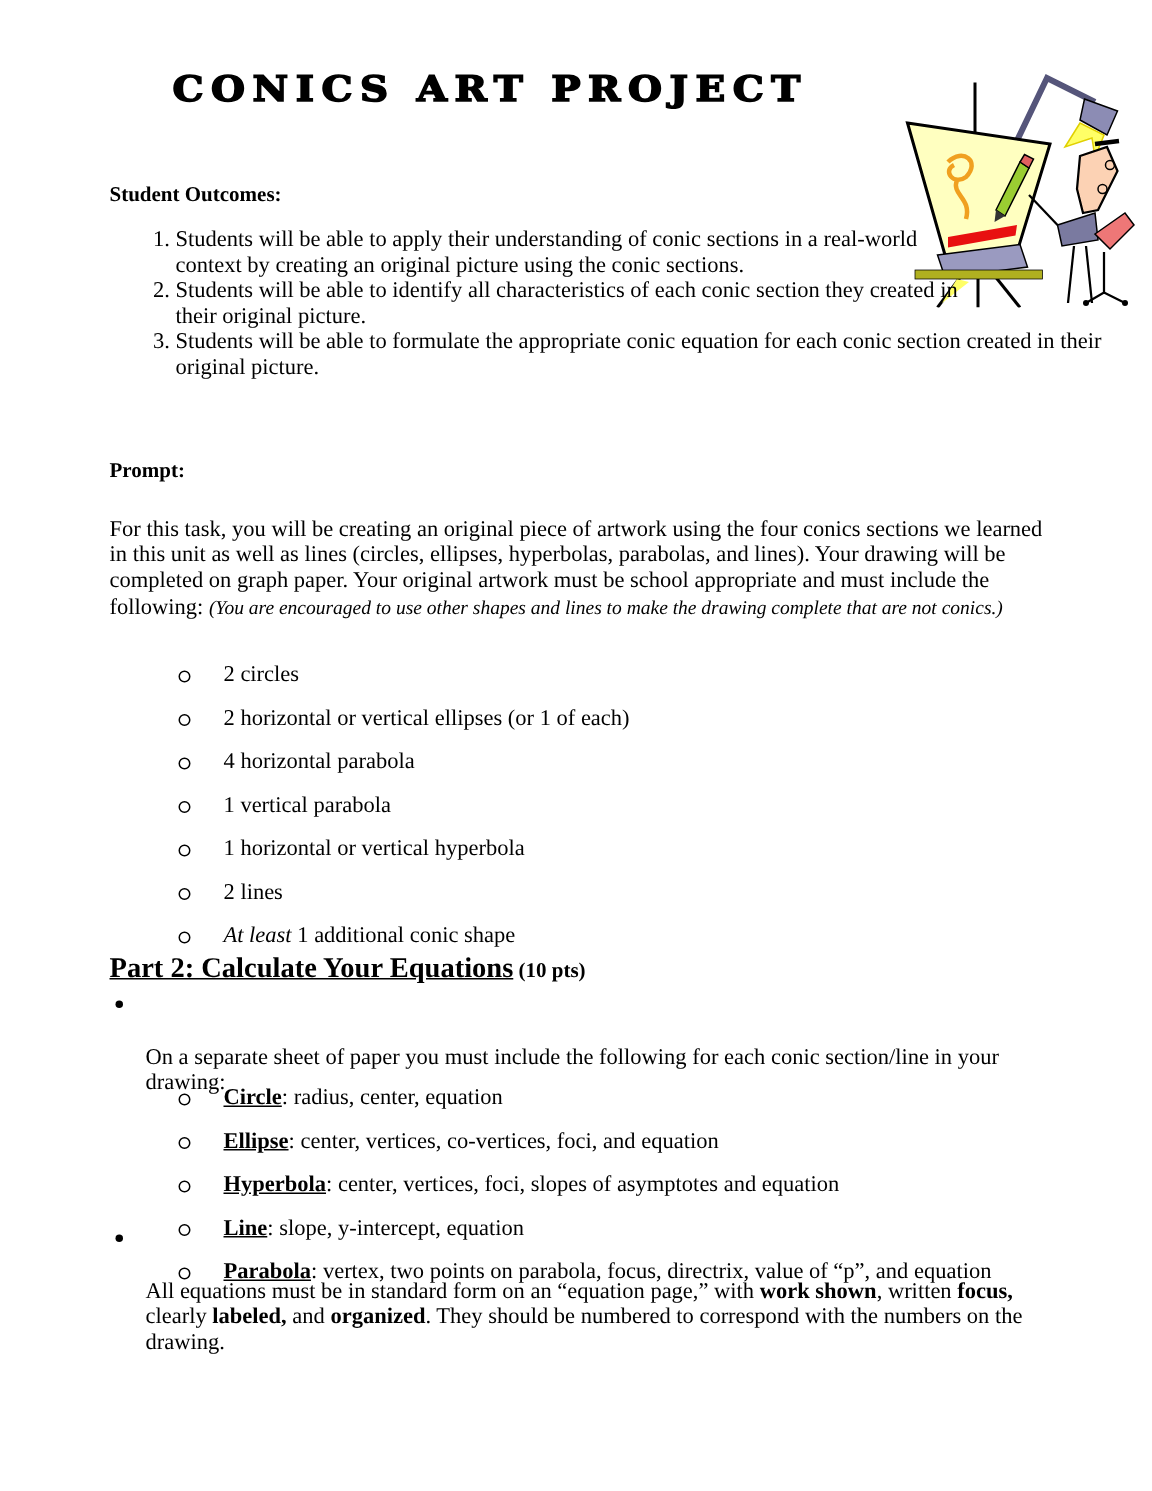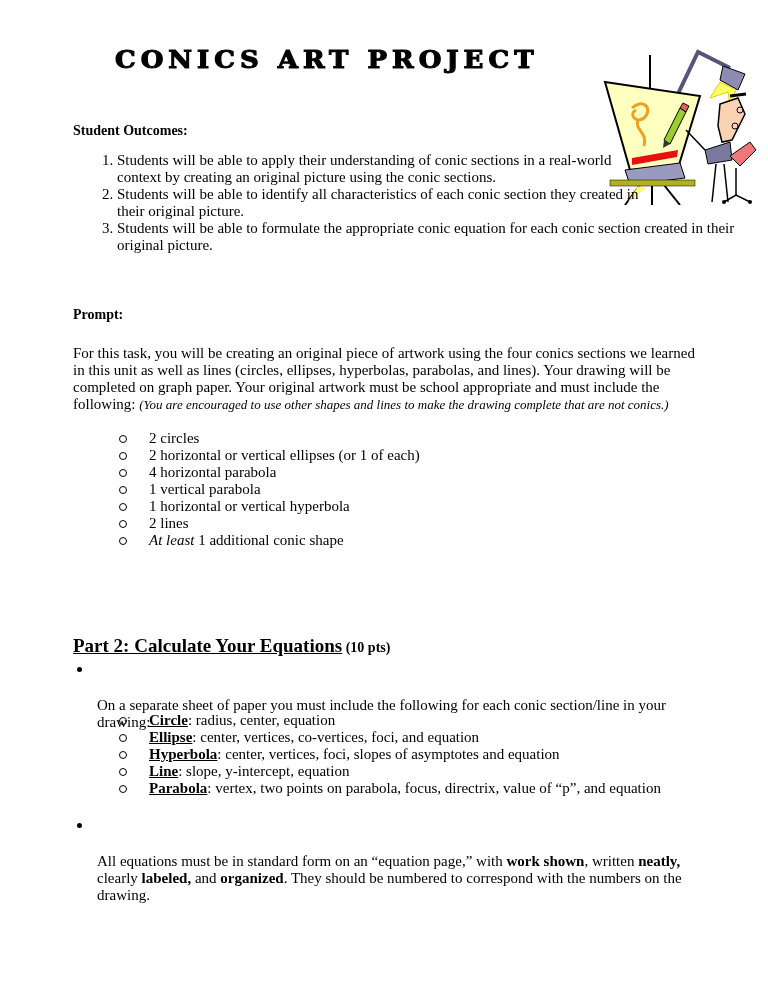--- a/index.html
+++ b/index.html
@@ -17,21 +17,21 @@
   }
   .clipart { position: absolute; left: 580px; top: 30px; width: 180px; height: 175px; }
   .heading { position: absolute; left: 73px; font-weight: bold; font-size: 14px; }
   ol.outcomes { position: absolute; left: 73px; top: 152px; width: 620px; margin: 0; padding-left: 44px; }
   ol.outcomes li { padding-left: 0; }
   ol.outcomes li:nth-child(1) { width: 520px; }
   ol.outcomes li:nth-child(2) { width: 530px; }
   .para { position: absolute; left: 73px; top: 345px; width: 625px; margin: 0; }
   .para .note { font-style: italic; font-size: 13px; }
   ul.circle-list { position: absolute; margin: 0; padding: 0; list-style: none; }
-  ul.circle-list li { position: relative; padding-left: 30px; }
+  ul.circle-list li { position: relative; padding-left: 30px; margin-top: 12px; }
   ul.circle-list li .bul {
     position: absolute; left: 0; top: 5px; width: 6px; height: 6px;
     border: 1px solid #000; border-radius: 50%;
   }
   .req { left: 119px; top: 430px; width: 560px; }
   .part2 { position: absolute; left: 73px; top: 637px; font-size: 19px; font-weight: bold; }
   .part2 .t { text-decoration: underline; }
   .part2 .pts { font-size: 14px; }
   .bul-block { position: absolute; left: 73px; width: 630px; }
   .bul-block .dot { position: absolute; left: 4px; top: 6px; width: 5px; height: 5px; background: #000; border-radius: 50%; }
@@ -117,14 +117,14 @@
 <ul class="circle-list calc">
   <li><span class="bul"></span><b>Circle</b><span>:  radius, center, equation</span></li>
   <li><span class="bul"></span><b>Ellipse</b><span>:  center, vertices, co-vertices, foci, and equation</span></li>
   <li><span class="bul"></span><b>Hyperbola</b><span>:  center, vertices, foci, slopes of asymptotes and equation</span></li>
   <li><span class="bul"></span><b>Line</b><span>:  slope, y-intercept, equation</span></li>
   <li><span class="bul"></span><b>Parabola</b><span>:  vertex, two points on parabola, focus, directrix, value of “p”, and equation</span></li>
 </ul>
 
 <div class="bul-block" style="top:817px">
   <span class="dot"></span>
-  <div class="txt"><span>All equations must be in standard form on an “equation page,” with </span><b>work shown</b><span>, written </span><b>neatly,</b><span> clearly </span><b>labeled,</b><span> and </span><b>organized</b><span>. They should be numbered to correspond with the numbers on the drawing.</span></div>
+  <div class="txt"><span>All equations must be in standard form on an “equation page,” with </span><b>work shown</b><span>, written </span><b>focus,</b><span> clearly </span><b>labeled,</b><span> and </span><b>organized</b><span>. They should be numbered to correspond with the numbers on the drawing.</span></div>
 </div>
 
 </body></html>

